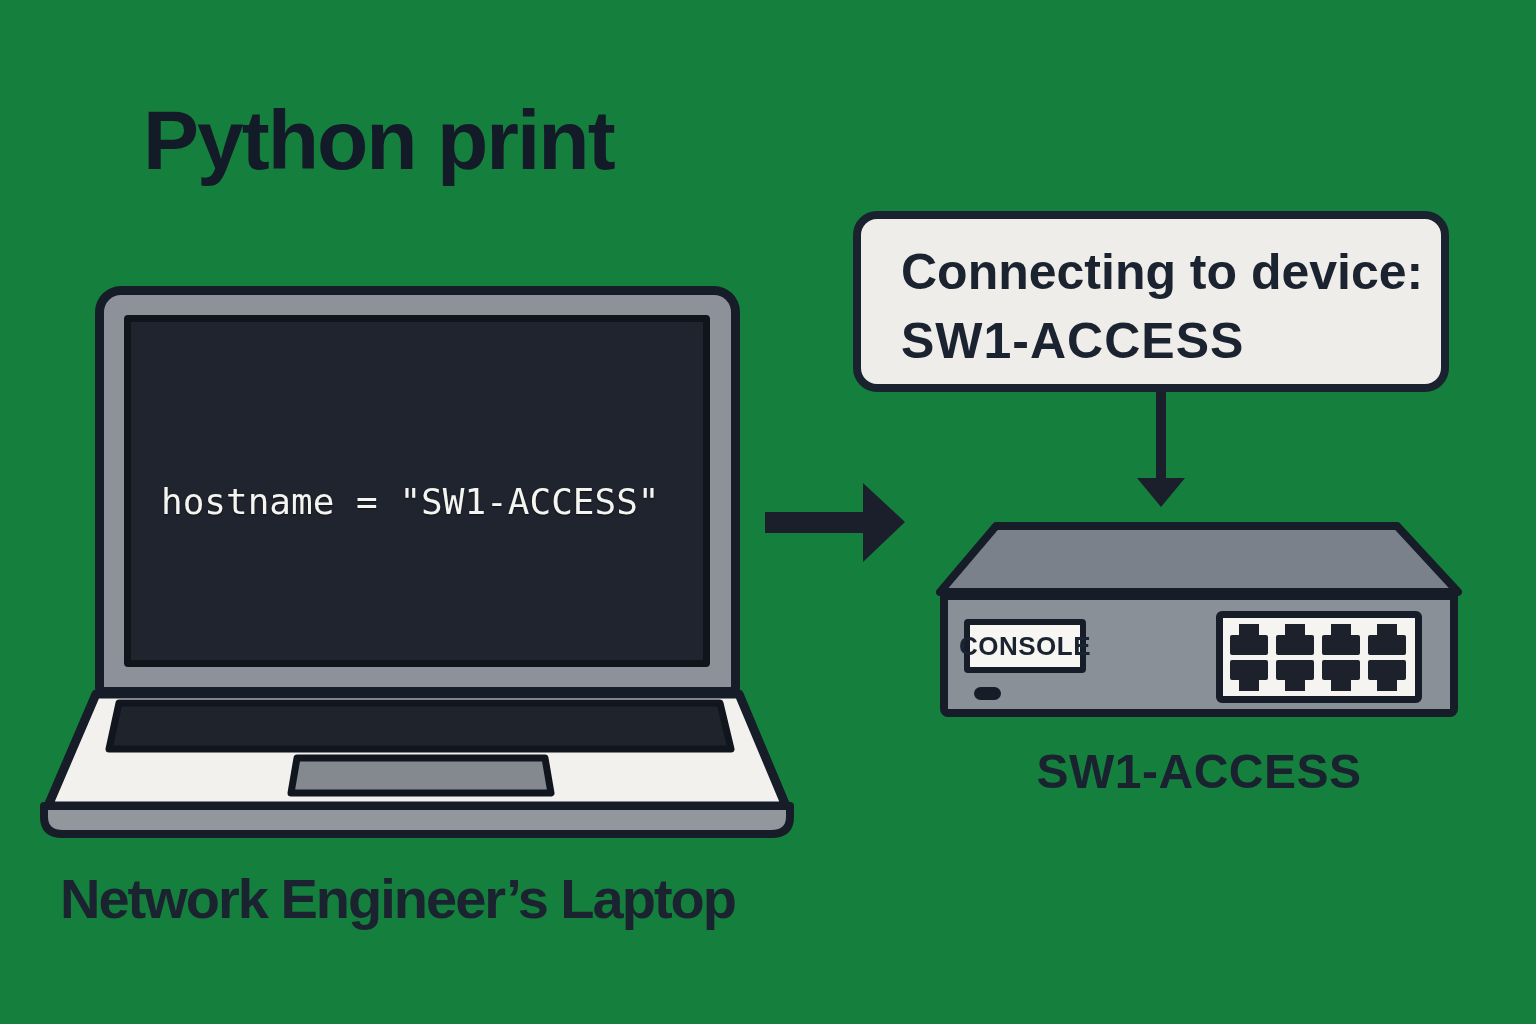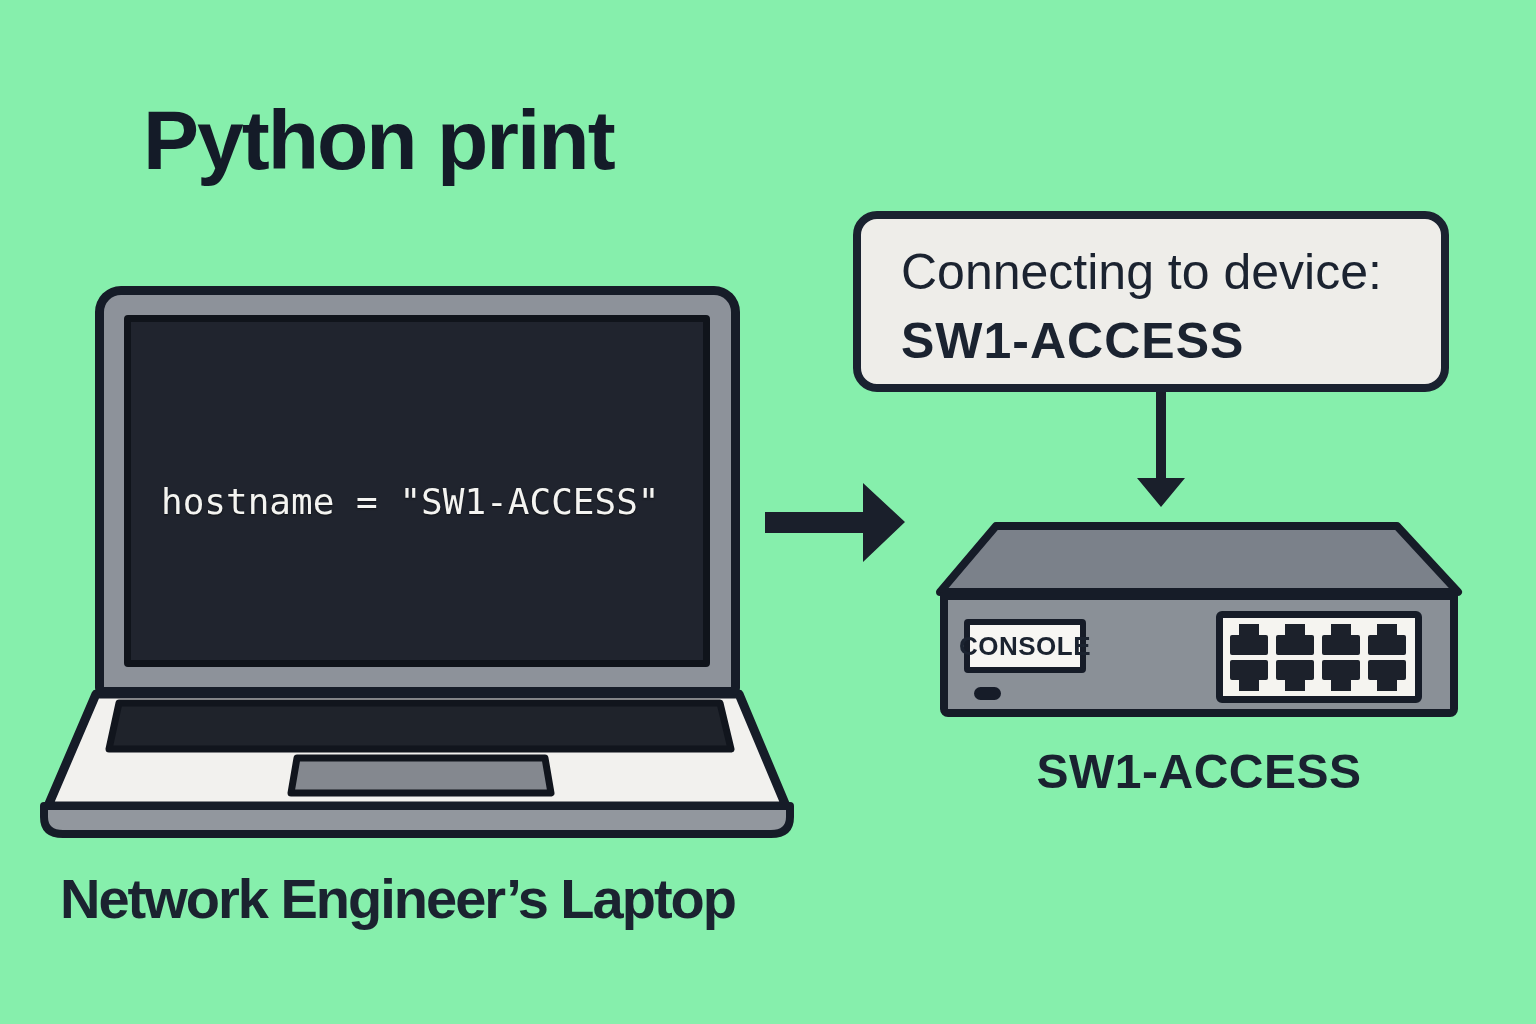--- a/index.html
+++ b/index.html
@@ -90,21 +90,21 @@
     height: 181px;
     box-sizing: border-box;
     background: #eeede9;
     border: 8px solid #1a2230;
     border-radius: 24px;
     z-index: 2;
     padding: 26px 0 0 40px;
   }
   .bubble-line-1 {
     font-size: 50px;
-    font-weight: 400;
+    font-weight: 700;
     color: #1b2330;
     line-height: 1.1;
   }
   .bubble-line-2 {
     margin-top: 14px;
     font-size: 50px;
     font-weight: 800;
     letter-spacing: 1px;
     color: #1b2330;
     line-height: 1.1;
@@ -192,21 +192,21 @@
     text-align: center;
     font-size: 48px;
     font-weight: 800;
     letter-spacing: 0.5px;
     color: #1a2230;
   }
 </style>
 </head>
 <body>
 
-<div class="canvas" style="background: #86efac;">
+<div class="canvas" style="background: #15803d;">
 
   <svg class="shape-layer" viewBox="0 0 1536 1024" xmlns="http://www.w3.org/2000/svg">
 
     <polygon points="96,694 739,694 786,806 48,806" fill="#f2f1ee" stroke="#161c28" stroke-width="9" stroke-linejoin="round"></polygon>
 
     <path d="M44 806 L790 806 L790 817 Q790 834 771 834 L63 834 Q44 834 44 817 Z" fill="#92979e" stroke="#161c28" stroke-width="8" stroke-linejoin="round"></path>
 
     <polygon points="119,703 720,703 731,749 109,749" fill="#1f232b" stroke="#11151d" stroke-width="7" stroke-linejoin="round"></polygon>
 
     <polygon points="297,758 545,758 551,793 291,793" fill="#84888f" stroke="#11151d" stroke-width="7" stroke-linejoin="round"></polygon>

